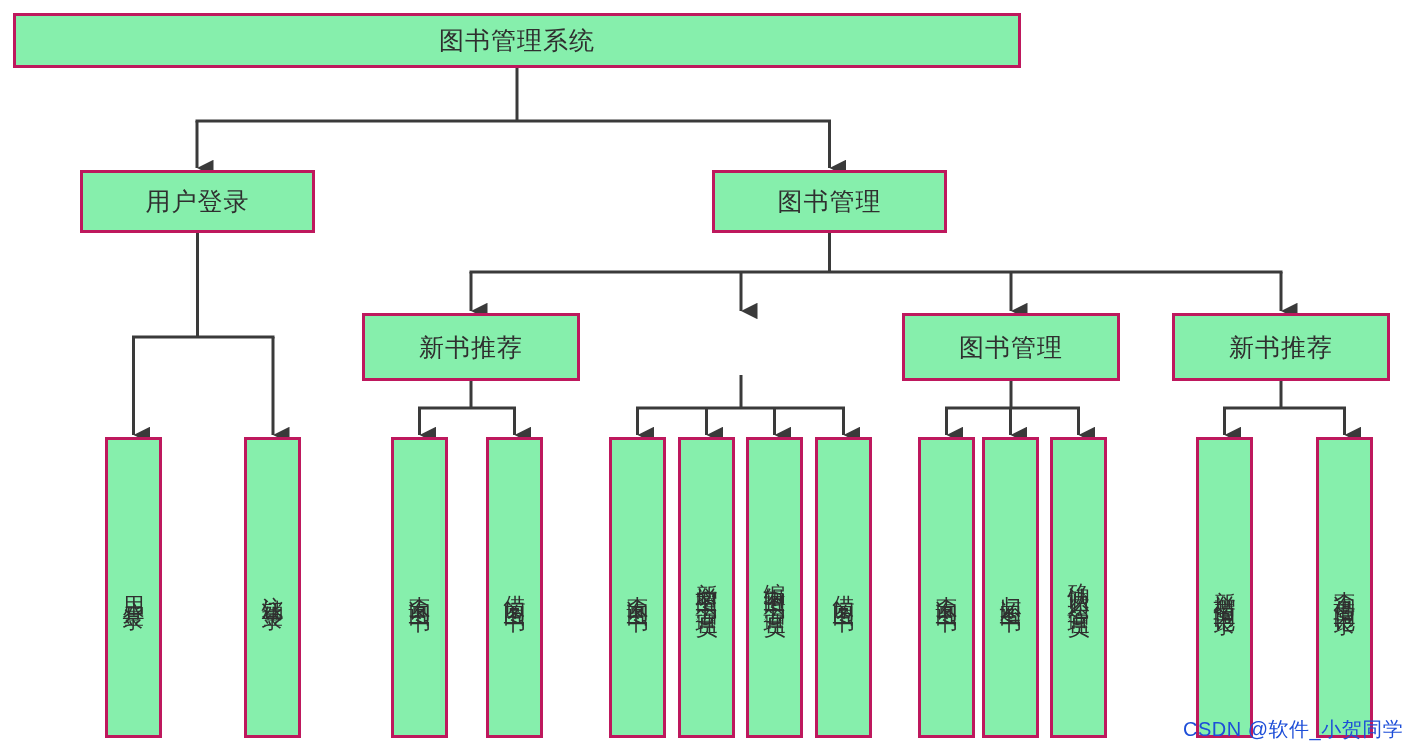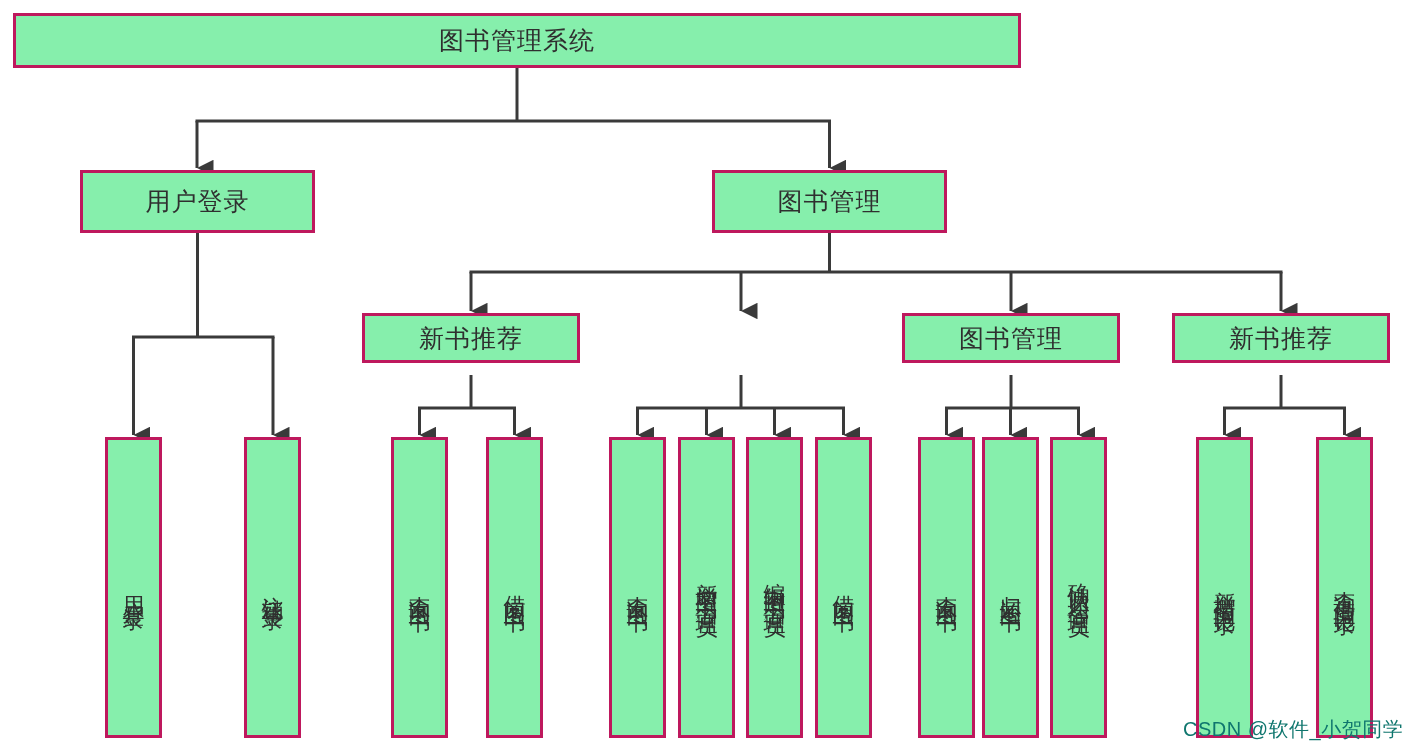--- a/index.html
+++ b/index.html
@@ -27,37 +27,37 @@
     justify-content: center;
     color: #2f2f2f;
   }
   .node .h-label {
     font-size: 25px;
     letter-spacing: 1px;
     white-space: nowrap;
   }
   .root-node  { left: 13px;  top: 13px;  width: 1008px; height: 55px; }
   .l2-node    { top: 170px; width: 235px; height: 63px; }
-  .l3-node    { top: 313px; width: 218px; height: 50px; }
+  .l3-node    { top: 313px; width: 218px; height: 68px; }
   .leaf-node  { top: 437px; width: 57px;  height: 301px; }
   .leaf-node .v-label {
     writing-mode: vertical-rl;
     text-orientation: mixed;
     font-size: 22px;
     line-height: 1.1;
     letter-spacing: 5px;
     white-space: nowrap;
   }
   .watermark {
     position: absolute;
     left: 1183px;
     top: 716px;
     font-size: 20px;
     letter-spacing: 0.5px;
-    color: #0f766e;
+    color: #1d4ed8;
     white-space: nowrap;
   }
 </style>
 </head>
 <body>
 
 <div id="canvas">
 
   <svg id="connectors" width="1405" height="747" viewBox="0 0 1405 747" xmlns="http://www.w3.org/2000/svg">
     <defs>

